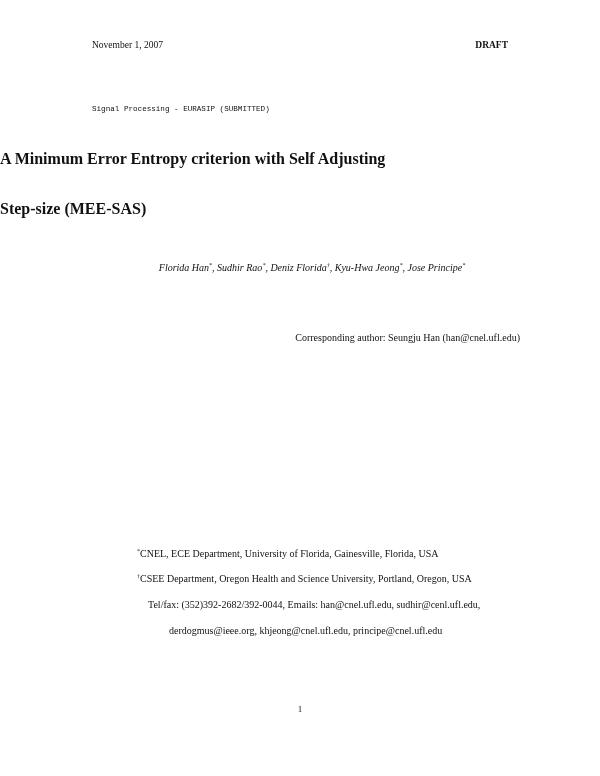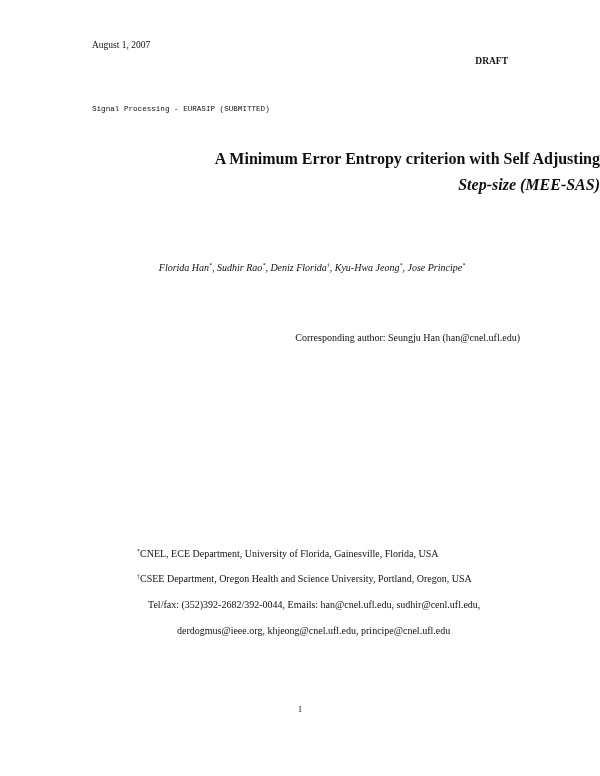--- a/index.html
+++ b/index.html
@@ -2,40 +2,40 @@
 <html><head>
   <meta charset="utf-8">
   <style>
     html, body { margin: 0; padding: 0; background: #ffffff; }
     body {
       width: 600px; height: 776px; position: relative; overflow: hidden;
       font-family: "Liberation Serif", "DejaVu Serif", serif; color: #111;
     }
     .abs { position: absolute; }
     .hdr-date { left: 92px; top: 40px; font-size: 9.5px; }
-    .hdr-draft { right: 92px; top: 56px; font-size: 9.5px; font-weight: bold; }
+    .hdr-draft { right: 92px; top: 40px; font-size: 9.5px; font-weight: bold; }
     .journal { left: 92px; top: 105px; font-size: 7.6px; font-family: Liberation Mono, monospace; }
-    .title { left: 0; width: 600px; text-align: right; font-weight: bold; font-size: 16px; }
+    .title { left: 0; width: 600px; text-align: left; font-weight: bold; font-size: 16px; }
     .title1 { top: 150px; }
-    .title2 { top: 176px; font-style: italic; }
+    .title2 { top: 200px; }
     .authors { left: 0; width: 600px; text-align: center; top: 262px; font-style: italic; font-size: 10px; padding-left: 24px; box-sizing: border-box; }
     .authors sup { font-size: 6px; }
     .corr { right: 80px; top: 332px; font-size: 10px; }
     .aff { left: 137px; font-size: 10px; }
     .aff sup { font-size: 6px; }
     .aff1 { top: 548px; }
     .aff2 { top: 573px; }
     .aff3 { top: 599px; margin-left: 11px; }
-    .aff4 { left: 177px; top: 625px; text-align: center; }
+    .aff4 { left: 169px; top: 625px; text-align: center; }
     .pagenum { left: 0; width: 600px; text-align: center; top: 704px; font-size: 9px; }
   </style>
 </head>
 <body>
 
-<div class="abs hdr-date">August 1, 2007</div>
+<div class="abs hdr-date">November 1, 2007</div>
 <div class="abs hdr-draft">DRAFT</div>
 
 <div class="abs journal">Signal Processing - EURASIP (SUBMITTED)</div>
 
 <div class="abs title title1">A Minimum Error Entropy criterion with Self Adjusting</div>
 <div class="abs title title2">Step-size (MEE-SAS)</div>
 
 <div class="abs authors">
   <span>Florida Han</span><sup>*</sup><span>, </span><span>Sudhir Rao</span><sup>*</sup><span>, </span><span>Deniz Florida</span><sup>†</sup><span>, </span><span>Kyu-Hwa Jeong</span><sup>*</sup><span>, </span><span>Jose Principe</span><sup>*</sup>
 </div>

